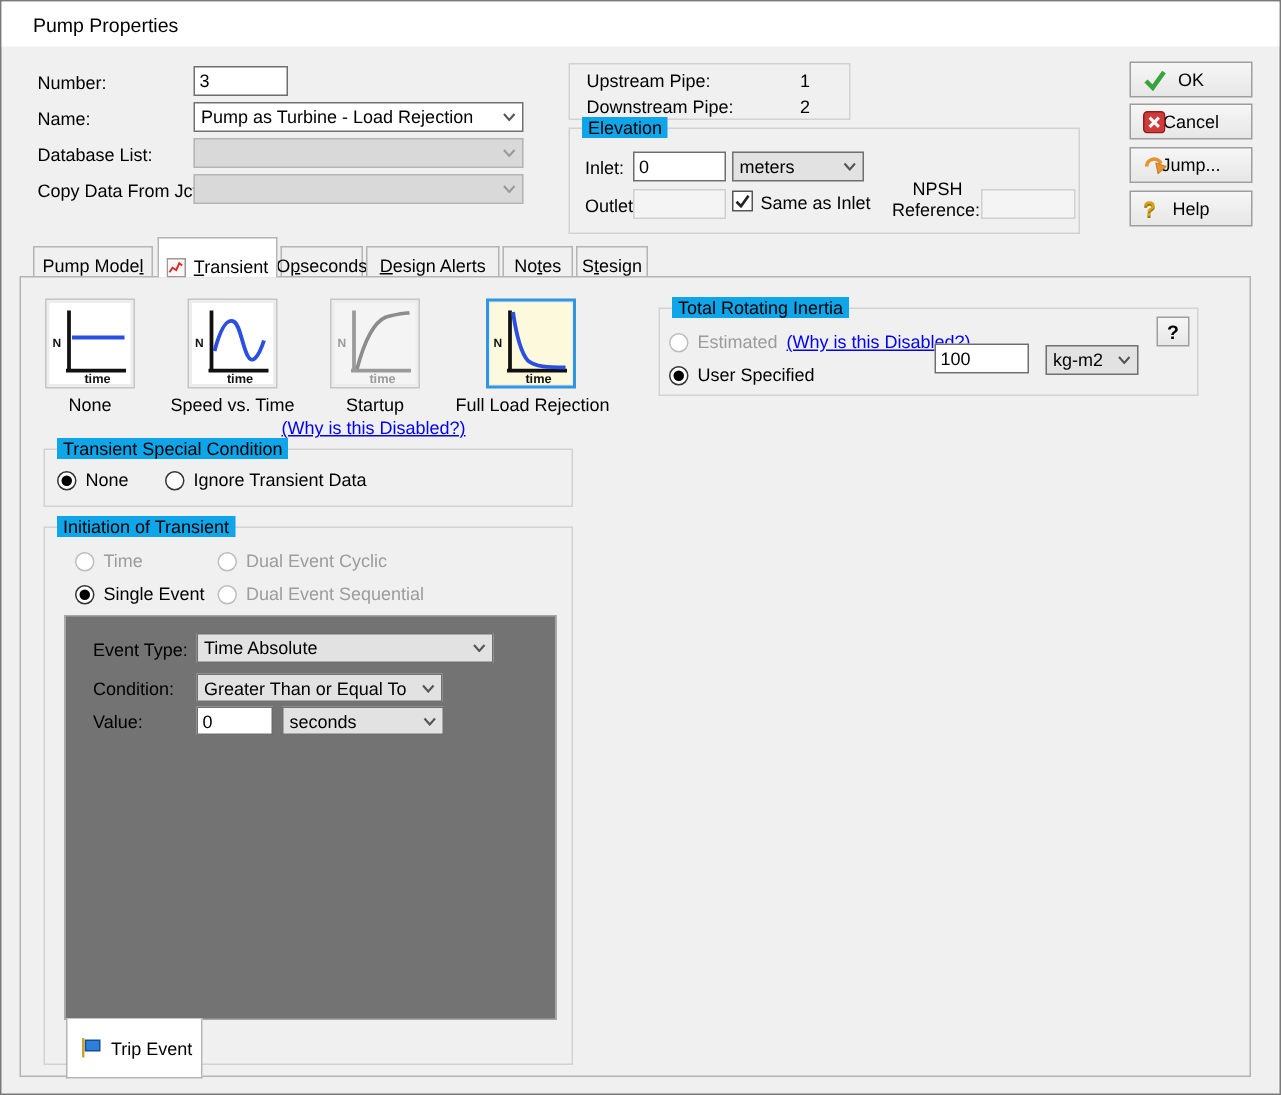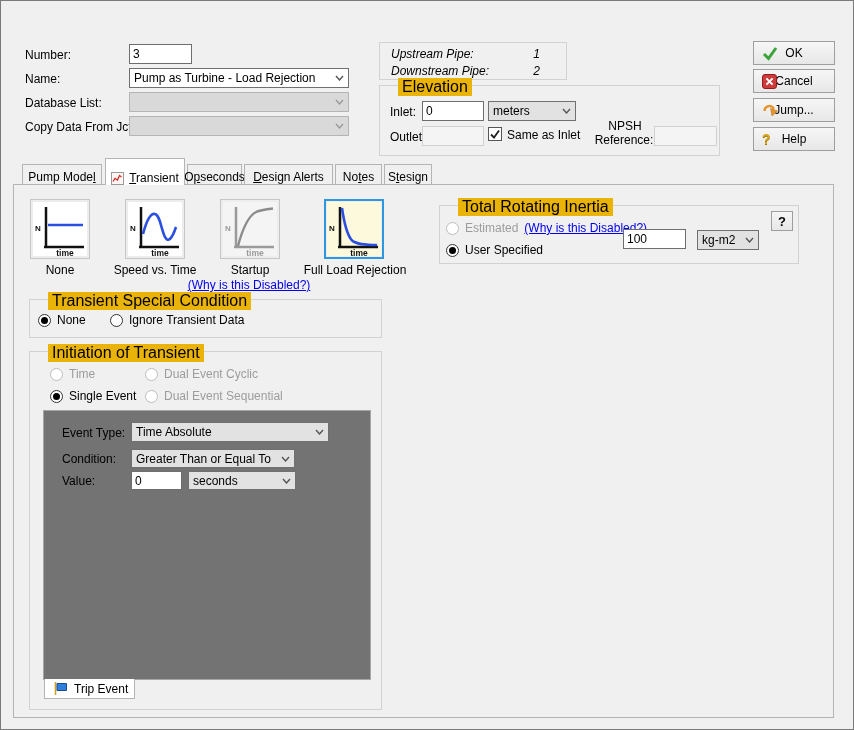--- a/index.html
+++ b/index.html
@@ -8,30 +8,30 @@
   .titlebar span{position:absolute;left:21px;top:8px;font-size:13px;color:#000;}
   .lbl{position:absolute;font-size:12px;color:#000;white-space:nowrap;}
   .tb{position:absolute;box-sizing:border-box;border:1px solid #6e6e6e;background:#fff;font-family:"Liberation Sans",sans-serif;font-size:12px;padding:1px 3px;}
   .tb.dis{background:#f4f4f4;border-color:#d0d0d0;color:#888;}
   .combo{position:absolute;box-sizing:border-box;border:1px solid #707070;background:#e2e2e2;font-size:12px;display:flex;align-items:center;padding-left:4px;}
   .combo.white{background:#fff;}
   .combo.dis{background:#d9d9d9;border-color:#b5b5b5;}
   .combo .ctext{white-space:nowrap;overflow:hidden;}
   .chev{position:absolute;right:4px;top:50%;transform:translateY(-50%);line-height:0;}
   .group{position:absolute;box-sizing:border-box;border:1px solid #d2d2d2;}
-  .gb-label{position:absolute;top:-8px;left:18px;background:#eab308;padding:0 4px;font-size:16px;white-space:nowrap;}
+  .gb-label{position:absolute;top:-8px;left:8px;background:#0ea5e9;padding:0 4px;font-size:12px;white-space:nowrap;}
   .radio{position:absolute;display:flex;align-items:center;gap:6px;}
   .rdot{width:13px;height:13px;border-radius:50%;border:1px solid #333;background:#fff;box-sizing:border-box;position:relative;flex:0 0 auto;}
   .rdot.sel::after{content:"";position:absolute;left:2px;top:2px;right:2px;bottom:2px;border-radius:50%;background:#000;}
   .rdot.dis{border-color:#bdbdbd;}
   .rlabel{font-size:12px;white-space:nowrap;}
   .link{color:#0000ee;text-decoration:underline;font-size:12px;white-space:nowrap;cursor:pointer;}
   .btn{position:absolute;left:752px;width:82px;height:24px;box-sizing:border-box;border:1px solid #9e9e9e;background:linear-gradient(#f6f6f6,#e7e7e7);display:flex;align-items:center;justify-content:center;font-size:12px;}
   .btn .bicon{position:absolute;left:8px;line-height:0;}
-  .pbox{position:absolute;box-sizing:border-box;border:1px solid #d2d2d2;font-style:italic;}
+  .pbox{position:absolute;box-sizing:border-box;border:1px solid #d2d2d2;}
   .tab{position:absolute;top:163px;height:20px;box-sizing:border-box;border:1px solid #b4b4b4;border-bottom:none;background:#f0f0f0;display:flex;align-items:flex-end;justify-content:center;font-size:12px;gap:5px;}
   .tab.sel{top:157px;height:27px;background:#ffffff;z-index:3;}
   .tab u{text-decoration:underline;}
   .pane{position:absolute;left:12px;top:183px;width:821px;height:534px;box-sizing:border-box;border:1px solid #b4b4b4;background:#f0f0f0;}
   .thumb{position:absolute;width:60px;height:60px;box-sizing:border-box;border:1px solid #c6c6c6;background:#ededed;padding:2px;}
   .thumb svg{display:block;background:#ffffff;}
   .thumb.dis svg{background:#f4f4f4;}
   .thumb.sel{border:2px solid #2f97e0;padding:1px;}
   .thumb.sel svg{background:#fdf9dc;}
   .tlabel{position:absolute;font-size:12px;text-align:center;white-space:nowrap;}
@@ -39,20 +39,23 @@
   .panel{position:absolute;box-sizing:border-box;border:1px solid #a6a6a6;background:#737373;}
   .bottomtab{position:absolute;box-sizing:border-box;background:#ffffff;border:1px solid #b4b4b4;border-top:none;display:flex;align-items:center;gap:6px;padding-left:8px;font-size:12px;z-index:2;}
   .cb{position:absolute;width:14px;height:14px;box-sizing:border-box;border:1px solid #555;background:#fff;display:flex;align-items:center;justify-content:center;}
   .goldq{font-weight:bold;font-size:14px;color:#d9a21b;text-shadow:0 1px 0 #9a7a10;}
 </style>
 </head>
 <body>
 
 <div class="win">
 
+  <div class="titlebar">
+    <span>Pump Properties</span>
+  </div>
 
   <span class="lbl" style="left:24px;top:47px">Number:</span>
   <input class="tb" style="left: 128px; top: 43px; width: 63px; height: 20px;" value="3">
 
   <span class="lbl" style="left:24px;top:71px">Name:</span>
   <div class="combo white" style="left:128px;top:67px;width:220px;height:20px">
     <span class="ctext">Pump as Turbine - Load Rejection</span>
     <span class="chev"><svg width="9" height="6">
           <polyline points="1,1 4.5,5 8,1" fill="none" stroke="#555" stroke-width="1.4"></polyline>
         </svg></span>
@@ -270,21 +273,21 @@
         <input class="tb" style="left: 87px; top: 60px; width: 51px; height: 19px;" value="0">
         <div class="combo" style="left:144px;top:60px;width:108px;height:19px">
           <span class="ctext">seconds</span>
           <span class="chev"><svg width="9" height="6">
                 <polyline points="1,1 4.5,5 8,1" fill="none" stroke="#555" stroke-width="1.4"></polyline>
               </svg></span>
         </div>
       </div>
     </div>
 
-    <div class="bottomtab" style="left:30px;top:494px;width:91px;height:20px">
+    <div class="bottomtab" style="left:30px;top:494px;width:91px;height:40px">
       <span style="line-height:0"><svg width="15" height="15">
             <line x1="2.5" y1="1" x2="2.5" y2="14" stroke="#caa028" stroke-width="1.6"></line>
             <path d="M4,2.5 L13.5,2.5 L13.5,9.5 L4,9.5 Z" fill="#2e7edb" stroke="#194c8a" stroke-width="1"></path>
           </svg></span>
       <span>Trip Event</span>
     </div>
   </div>
 
 </div>
 

